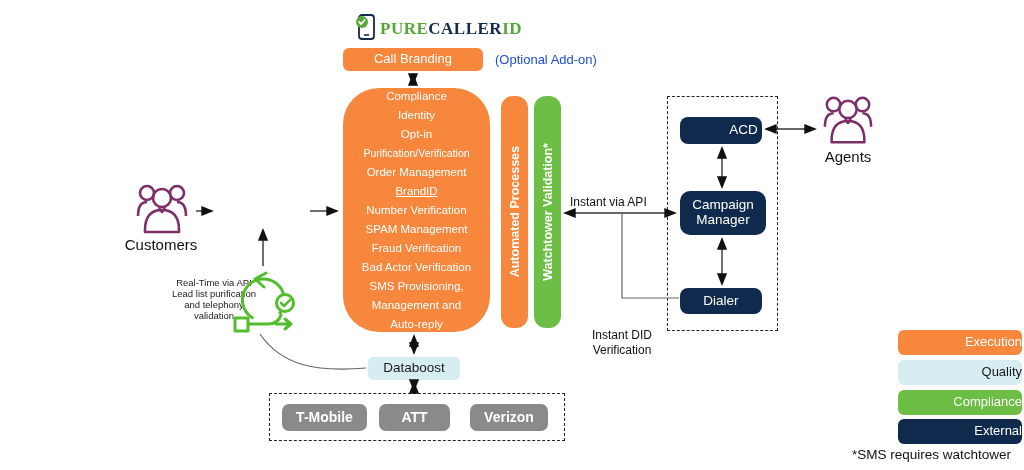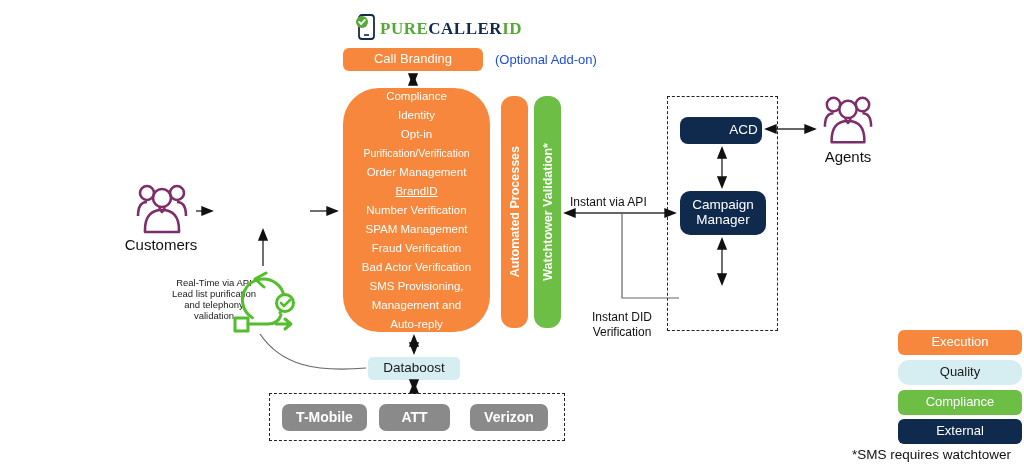--- a/index.html
+++ b/index.html
@@ -25,21 +25,21 @@
     color:#fff; font-weight:bold; font-size:12.5px; white-space:nowrap;
   }
   .core-items { 
     display:flex; flex-direction:column; justify-content:center;
     color:#fff; font-size:11.5px; text-align:center; gap:7px;
   }
   .core-items .small { font-size:10.5px; }
   .core-items .underline { text-decoration:underline; }
   .note-text { font-size:9.5px; color:#222; text-align:center; line-height:1.15; }
   .icon-label { font-size:15px; color:#111; text-align:center; }
-  .legend-item { border-radius:6px; font-size:13px; }
+  .legend-item { border-radius:6px; font-size:13px;justify-content:flex-end; }
   .lg-0 { background:#F6873D; color:#fff; }
   .lg-1 { background:#D6EDF2; color:#1a1a1a; }
   .lg-2 { background:#6CBE45; color:#fff; }
   .lg-3 { background:#0F2A4C; color:#fff; }
   .logo { display:flex; align-items:center; gap:3px; }
   .logo-text { font-family:"Liberation Serif", serif; font-weight:bold; font-size:17px; letter-spacing:0.5px; }
   .lg-green { color:#56A839; }
   .lg-navy { color:#15294B; }
   svg.overlay { position:absolute; left:0; top:0; pointer-events:none; }
 </style>
@@ -144,46 +144,49 @@
   </div>
 
   <div class="abs dashed-frame" style="left:667px; top:96px; width:111px; height:235px;"></div>
 
   <div class="abs node navy-box" style="left:680px; top:117px; width:82px; height:27px;padding-left:45px;">
     <span>ACD</span>
   </div>
   <div class="abs node navy-box" style="left:680px; top:191px; width:86px; height:44px; border-radius:10px; padding:0 4px;">
     <span>Campaign Manager</span>
   </div>
+  <div class="abs node navy-box" style="left:680px; top:288px; width:82px; height:26px;">
+    <span>Dialer</span>
+  </div>
 
   <div class="abs" style="left:820px; top:94px;">
     <svg width="56" height="52" viewBox="0 0 58 54">
       <g fill="none" stroke="#7D2E68" stroke-width="2.6" stroke-linejoin="round">
         <circle cx="14" cy="11" r="7"></circle>
         <path d="M5,34 Q5,20 14,20"></path>
         <circle cx="44" cy="11" r="7"></circle>
         <path d="M53,34 Q53,20 44,20"></path>
         <circle cx="29" cy="16" r="9"></circle>
         <path d="M12,48 Q12,28 29,28 Q46,28 46,48 L46,50 L12,50 Z"></path>
         <path d="M26,26 L29,30 L32,26"></path>
       </g>
     </svg>
   </div>
   <div class="abs icon-label" style="left:818px; top:148px; width:60px;">Agents</div>
 
   <div class="abs" style="left:570px; top:195px; font-size:12px; color:#111;">Instant via API</div>
-  <div class="abs" style="left:582px; top:310px; width:80px; font-size:12px; color:#111; text-align:center; line-height:1.25;">
+  <div class="abs" style="left:582px; top:328px; width:80px; font-size:12px; color:#111; text-align:center; line-height:1.25;">
     <div>Instant DID</div>
     <div>Verification</div>
   </div>
 
   <div class="abs node legend-item lg-0" style="left:898px; top:330px; width:124px; height:25px;">
     <span>Execution</span>
   </div>
-  <div class="abs node legend-item lg-1" style="left:898px; top:360px; width:124px; height:25px;border-radius:11px;">
+  <div class="abs node legend-item lg-1" style="left:898px; top:360px; width:124px; height:25px;">
     <span>Quality</span>
   </div>
   <div class="abs node legend-item lg-2" style="left:898px; top:390px; width:124px; height:25px;">
     <span>Compliance</span>
   </div>
   <div class="abs node legend-item lg-3" style="left:898px; top:419px; width:124px; height:25px;">
     <span>External</span>
   </div>
   <div class="abs" style="left:852px; top:447px; font-size:13.5px; color:#111;">*SMS requires watchtower</div>
 

